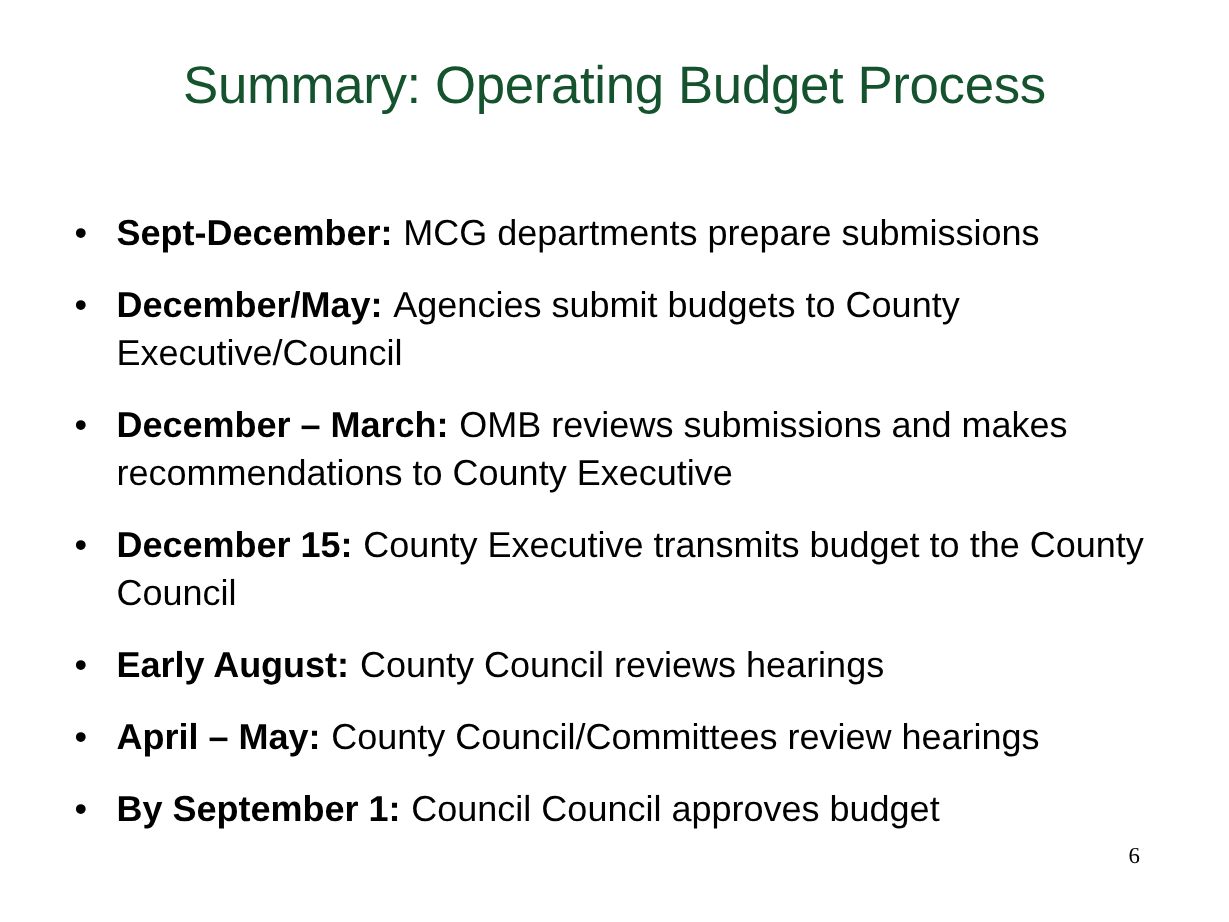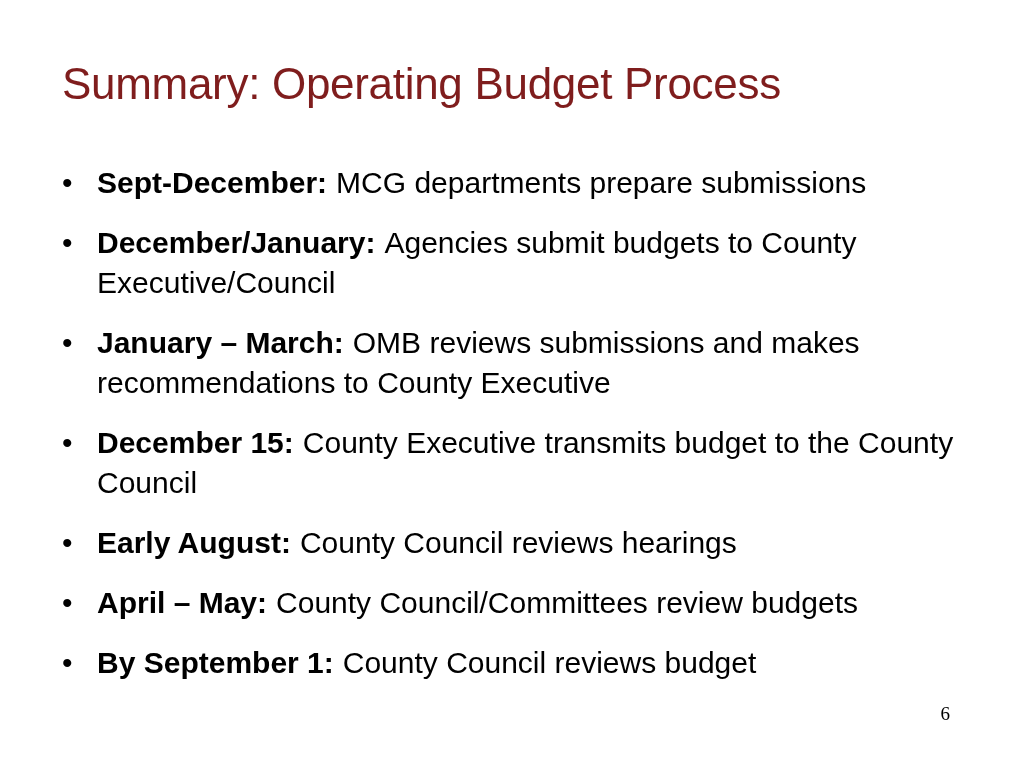--- a/index.html
+++ b/index.html
@@ -19,28 +19,29 @@
     position: relative;
     width: 1024px;
     height: 768px;
     background: #ffffff;
   }
 
   
   .slide-title {
     position: absolute;
     left: 62px;
-    top: 56px;
+    top: 44px;
     width: 900px;
+    text-align: center;
     font-family: "Liberation Sans", sans-serif;
     font-size: 44px;
     font-weight: 400;
     line-height: 56px;
     letter-spacing: -0.3px;
-    color: #7f1d1d;
+    color: #14532d;
     white-space: nowrap;
   }
 
   
   .body-list {
     position: absolute;
     left: 55px;
     top: 163px;
     width: 915px;
     list-style: none;
@@ -69,20 +70,21 @@
     top: 0;
     width: 20px;
     font-size: 30px;
     line-height: 40px;
     text-align: left;
     color: #000000;
   }
 
   .bullet-text {
     display: block;
+    margin-top: 12px;
   }
 
   .lead-in {
     font-weight: 700;
   }
 
   .gap {
     display: inline-block;
     width: 9px;
   }
@@ -108,45 +110,45 @@
 
   <ul class="body-list">
 
     <li class="bullet-row">
       <span class="bullet-marker">•</span>
       <span class="bullet-text"><span class="lead-in">Sept-December:</span><span class="gap"></span><span class="body-copy">MCG departments prepare submissions</span></span>
     </li>
 
     <li class="bullet-row">
       <span class="bullet-marker">•</span>
-      <span class="bullet-text"><span class="lead-in">December/January:</span><span class="gap"></span><span class="body-copy">Agencies submit budgets to County Executive/Council</span></span>
+      <span class="bullet-text"><span class="lead-in">December/May:</span><span class="gap"></span><span class="body-copy">Agencies submit budgets to County Executive/Council</span></span>
     </li>
 
     <li class="bullet-row">
       <span class="bullet-marker">•</span>
-      <span class="bullet-text"><span class="lead-in">January – March:</span><span class="gap"></span><span class="body-copy">OMB reviews submissions and makes recommendations to County Executive</span></span>
+      <span class="bullet-text"><span class="lead-in">December – March:</span><span class="gap"></span><span class="body-copy">OMB reviews submissions and makes recommendations to County Executive</span></span>
     </li>
 
     <li class="bullet-row">
       <span class="bullet-marker">•</span>
       <span class="bullet-text"><span class="lead-in">December 15:</span><span class="gap"></span><span class="body-copy">County Executive transmits budget to the County Council</span></span>
     </li>
 
     <li class="bullet-row">
       <span class="bullet-marker">•</span>
       <span class="bullet-text"><span class="lead-in">Early August:</span><span class="gap"></span><span class="body-copy">County Council reviews hearings</span></span>
     </li>
 
     <li class="bullet-row">
       <span class="bullet-marker">•</span>
-      <span class="bullet-text"><span class="lead-in">April – May:</span><span class="gap"></span><span class="body-copy">County Council/Committees review budgets</span></span>
+      <span class="bullet-text"><span class="lead-in">April – May:</span><span class="gap"></span><span class="body-copy">County Council/Committees review hearings</span></span>
     </li>
 
     <li class="bullet-row">
       <span class="bullet-marker">•</span>
-      <span class="bullet-text"><span class="lead-in">By September 1:</span><span class="gap"></span><span class="body-copy">County Council reviews budget</span></span>
+      <span class="bullet-text"><span class="lead-in">By September 1:</span><span class="gap"></span><span class="body-copy">Council Council approves budget</span></span>
     </li>
 
   </ul>
 
   <div class="slide-number">6</div>
 
 </div>
 
 </body></html>

